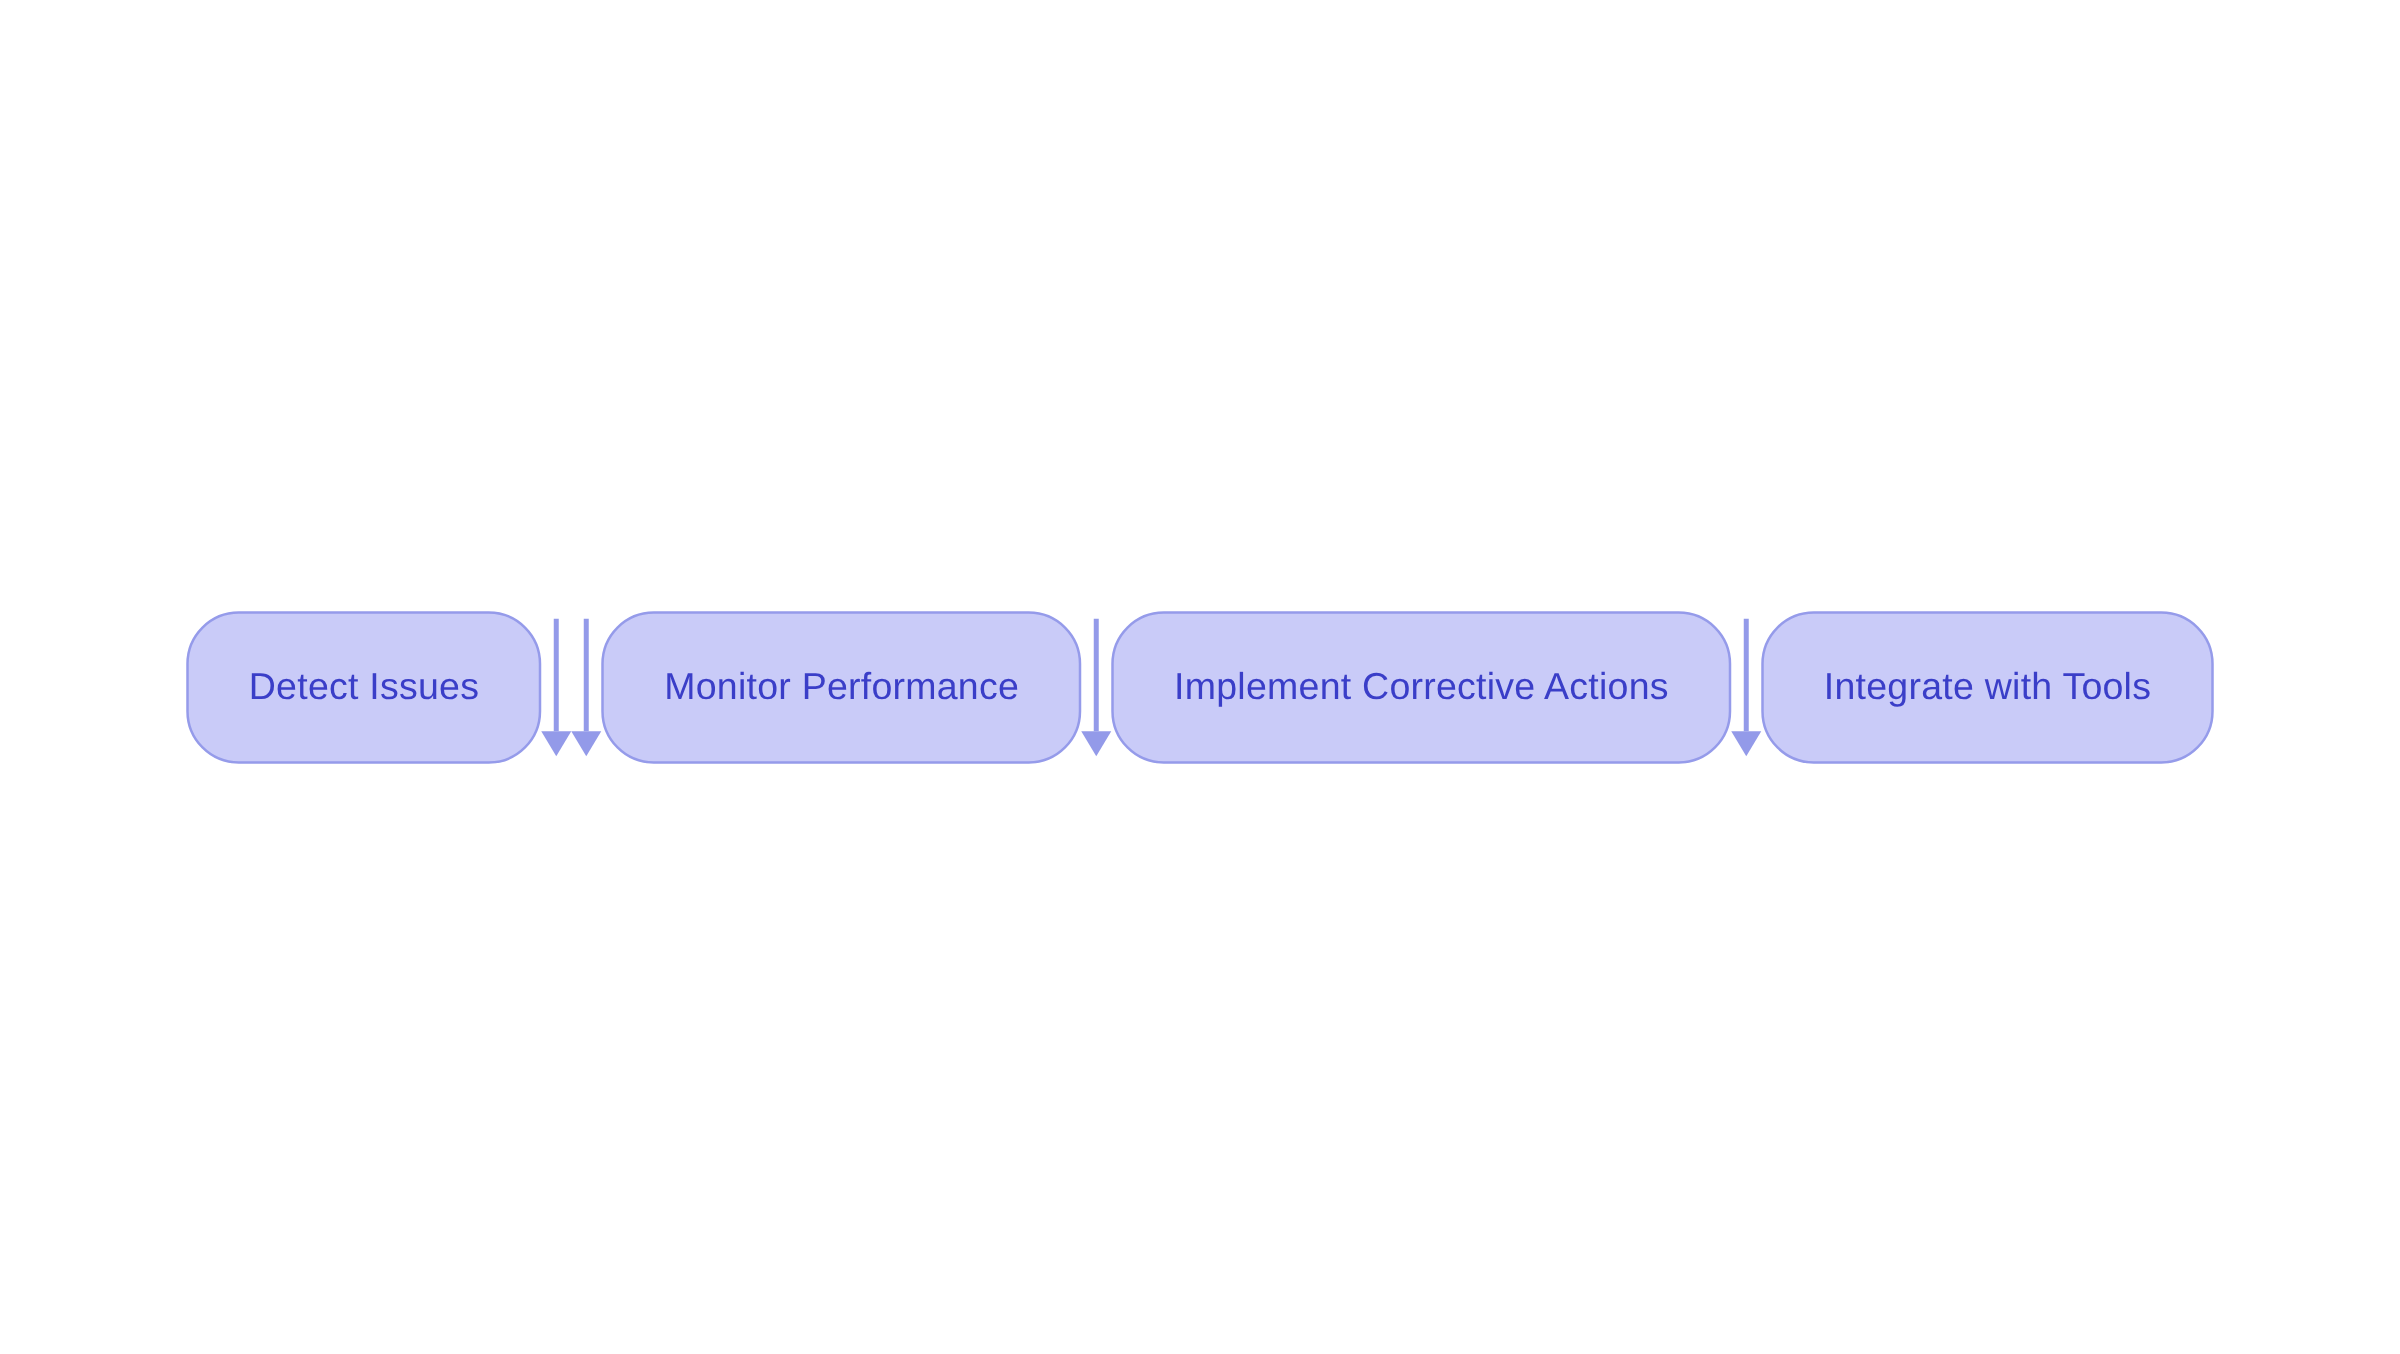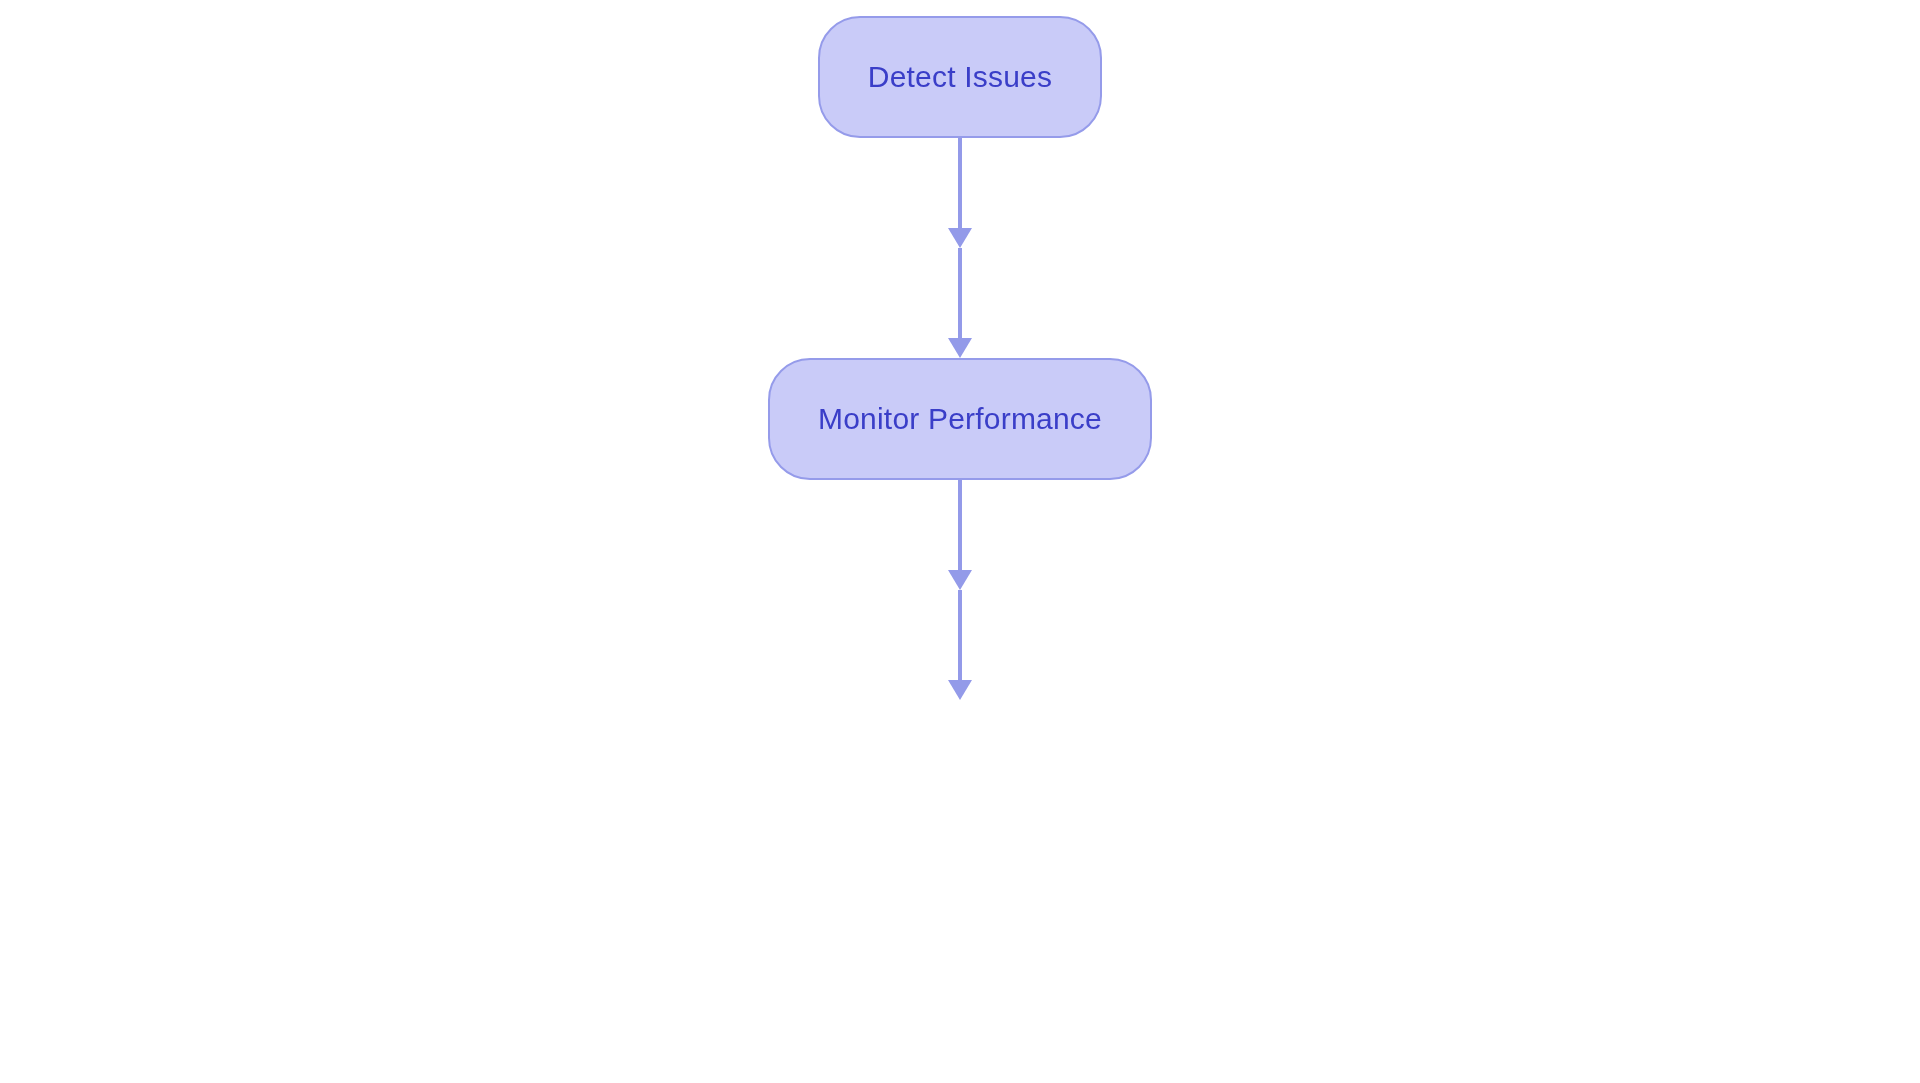--- a/index.html
+++ b/index.html
@@ -14,23 +14,24 @@
     background: var(--canvas_bg);
     font-family: "Liberation Sans", "DejaVu Sans", sans-serif;
   }
   .canvas {
     position: relative;
     width: 1920px;
     height: 1083px;
     background: var(--canvas_bg);
     overflow: hidden;
     display: flex;
-    flex-direction: column;
+    flex-direction: row;
     align-items: center;
     padding-top: 16px;
+    justify-content: center;
   }
   .node {
     height: 122px;
     padding: 0 48px;
     background: var(--node_fill);
     border: 2px solid var(--node_border);
     border-radius: 42px;
     display: flex;
     align-items: center;
     justify-content: center;
@@ -85,20 +86,26 @@
 
   <div class="node">
     <span class="node-label">Monitor Performance</span>
   </div>
 
   <div class="arrow">
     <div class="arrow-line"></div>
     <div class="arrow-head"></div>
   </div>
 
+  <div class="node">
+    <span class="node-label">Implement Corrective Actions</span>
+  </div>
 
   <div class="arrow">
     <div class="arrow-line"></div>
     <div class="arrow-head"></div>
   </div>
 
+  <div class="node">
+    <span class="node-label">Integrate with Tools</span>
+  </div>
 
 </div>
 
 </body></html>

